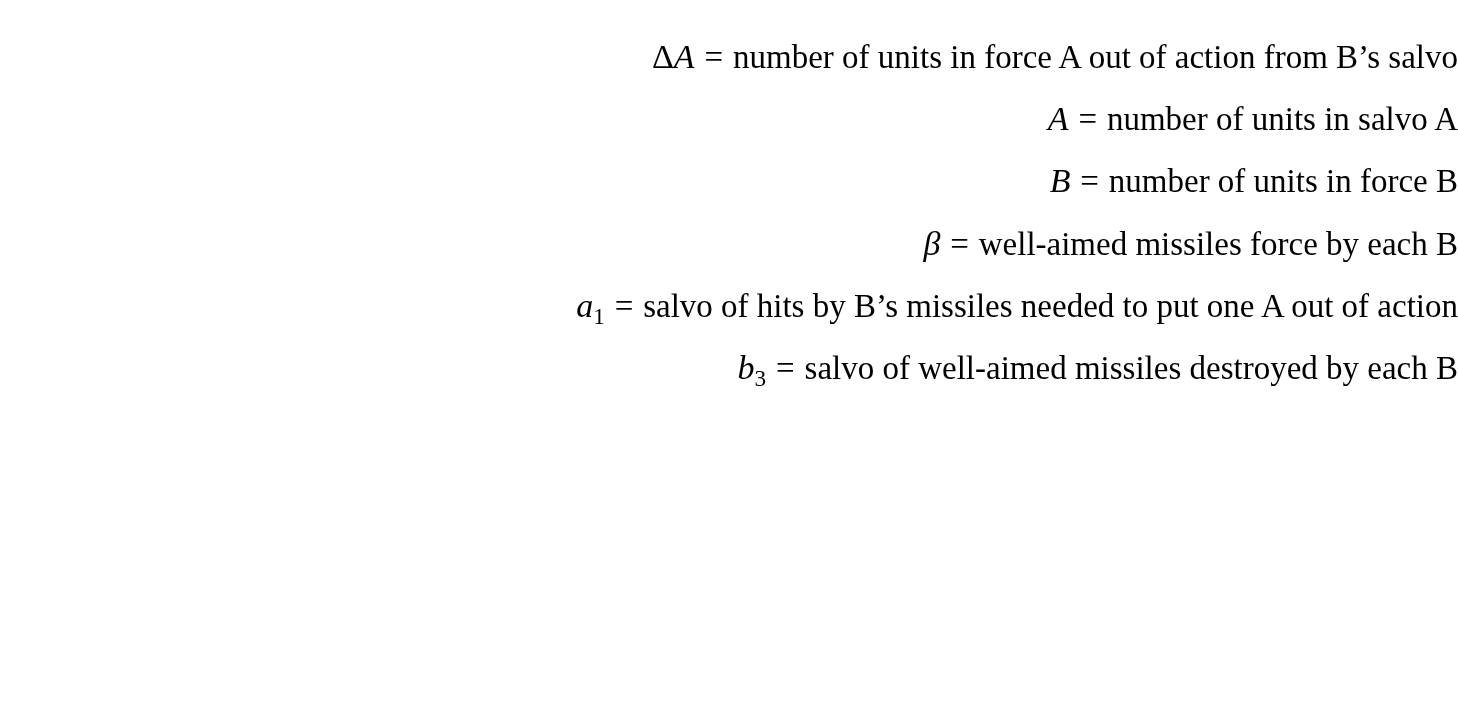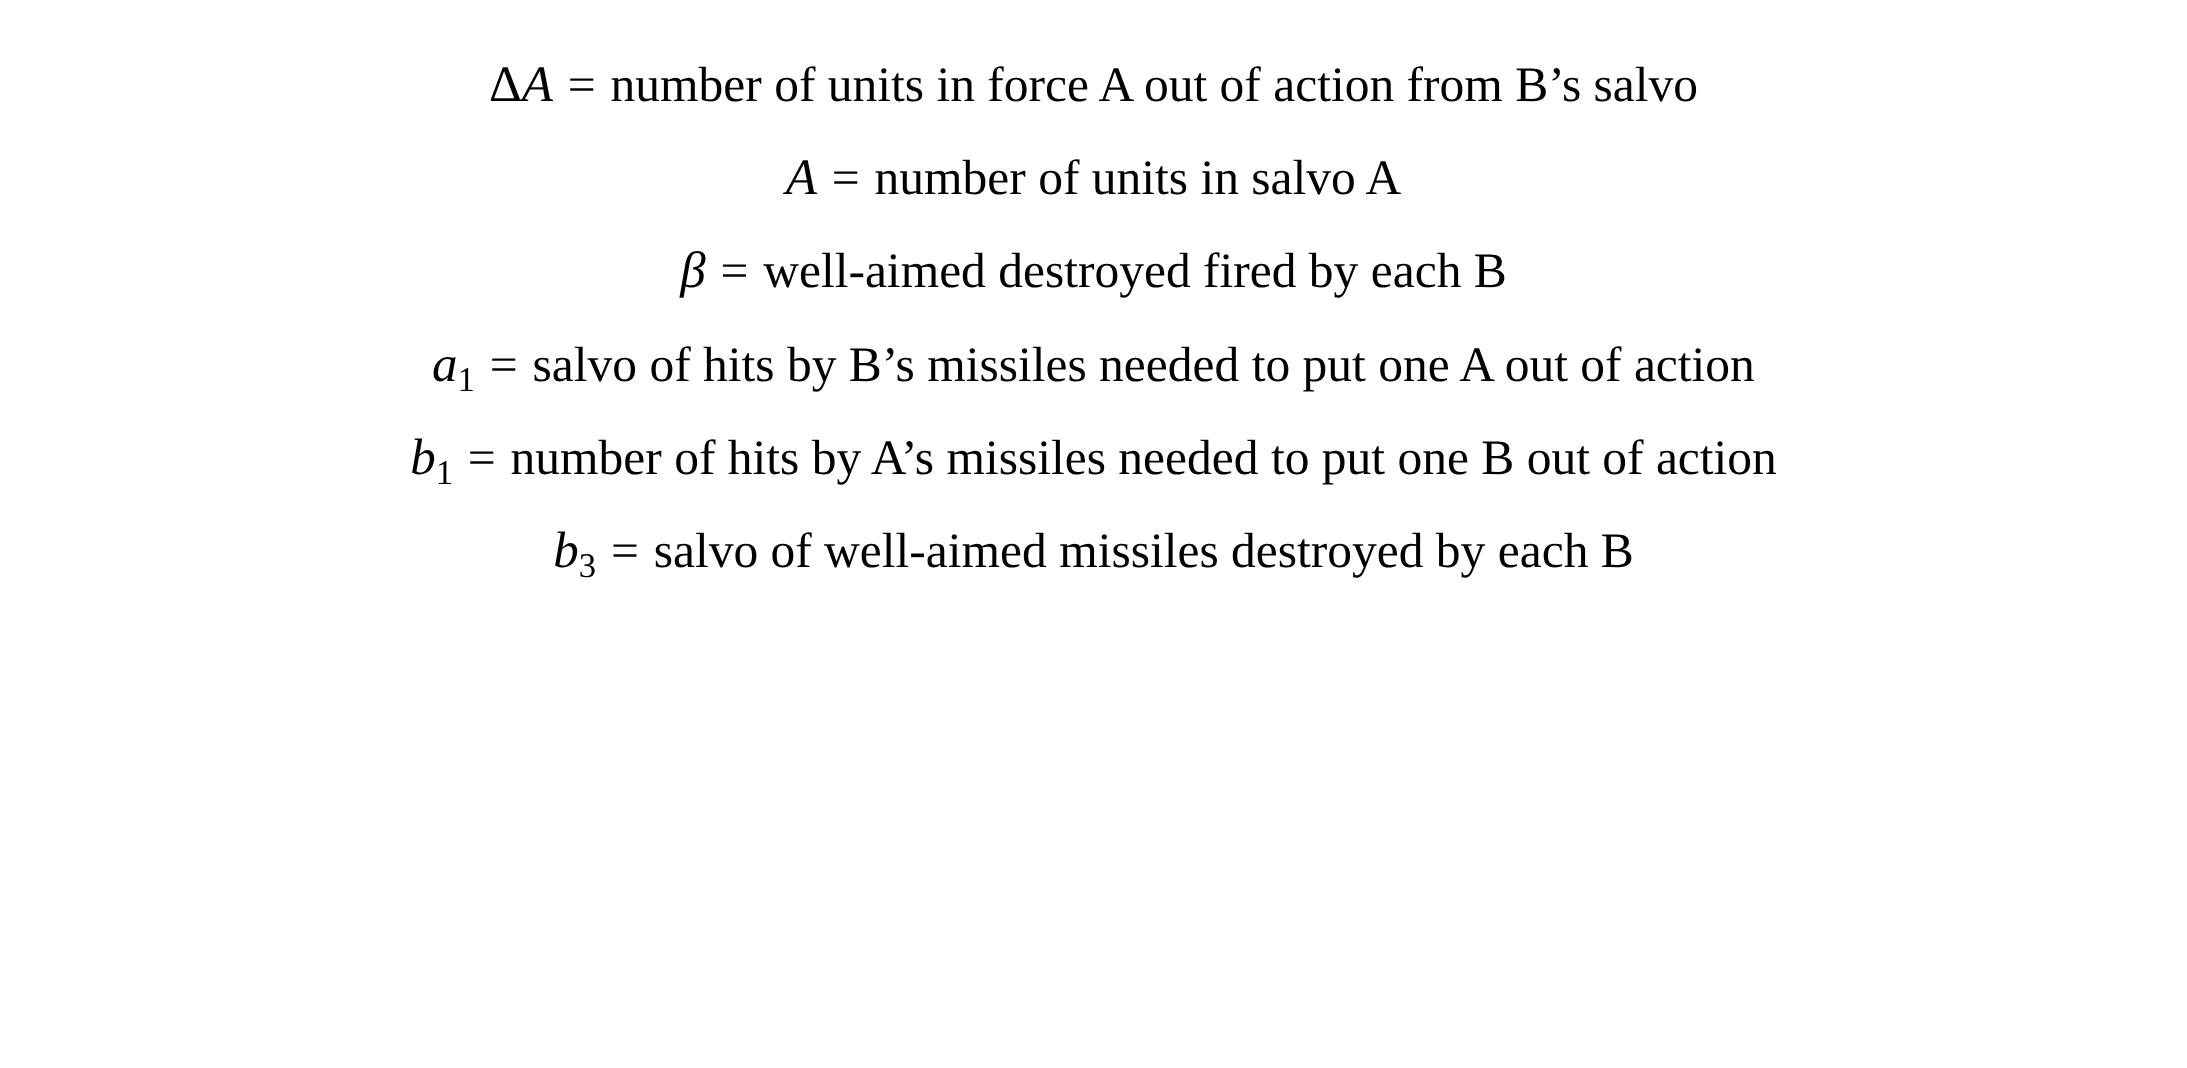--- a/index.html
+++ b/index.html
@@ -23,21 +23,21 @@
     box-sizing: border-box;
     padding-top: 26px;
     display: flex;
     flex-direction: column;
     align-items: center;
   }
 
   .def-line {
     display: block;
     width: 100%;
-    text-align: center;
+    text-align: right;
     height: 62.2px;
     line-height: 62.2px;
     font-size: 33px;
     white-space: nowrap;
   }
 
   
   .sym {
     font-style: italic;
     font-size: 34px;
@@ -81,32 +81,32 @@
 
   <div class="def-line">
     <span class="sym"><span class="upright">Δ</span><span>A</span></span><span class="rel">=</span><span class="desc">number of units in force A out of action from B’s salvo</span>
   </div>
 
 
   <div class="def-line">
     <span class="sym"><span>A</span></span><span class="rel">=</span><span class="desc">number of units in salvo A</span>
   </div>
 
+  <div class="def-line">
+    <span class="sym"><span>B</span></span><span class="rel">=</span><span class="desc">number of units in force B</span>
+  </div>
 
 
   <div class="def-line">
-    <span class="sym greek"><span>β</span></span><span class="rel">=</span><span class="desc">well-aimed destroyed fired by each B</span>
+    <span class="sym greek"><span>β</span></span><span class="rel">=</span><span class="desc">well-aimed missiles force by each B</span>
   </div>
 
   <div class="def-line">
     <span class="sym"><span>a</span><span class="sub">1</span></span><span class="rel">=</span><span class="desc">salvo of hits by B’s missiles needed to put one A out of action</span>
   </div>
 
-  <div class="def-line">
-    <span class="sym"><span>b</span><span class="sub">1</span></span><span class="rel">=</span><span class="desc">number of hits by A’s missiles needed to put one B out of action</span>
-  </div>
 
 
   <div class="def-line">
     <span class="sym"><span>b</span><span class="sub">3</span></span><span class="rel">=</span><span class="desc">salvo of well-aimed missiles destroyed by each B</span>
   </div>
 
 </div>
 
 </body></html>

